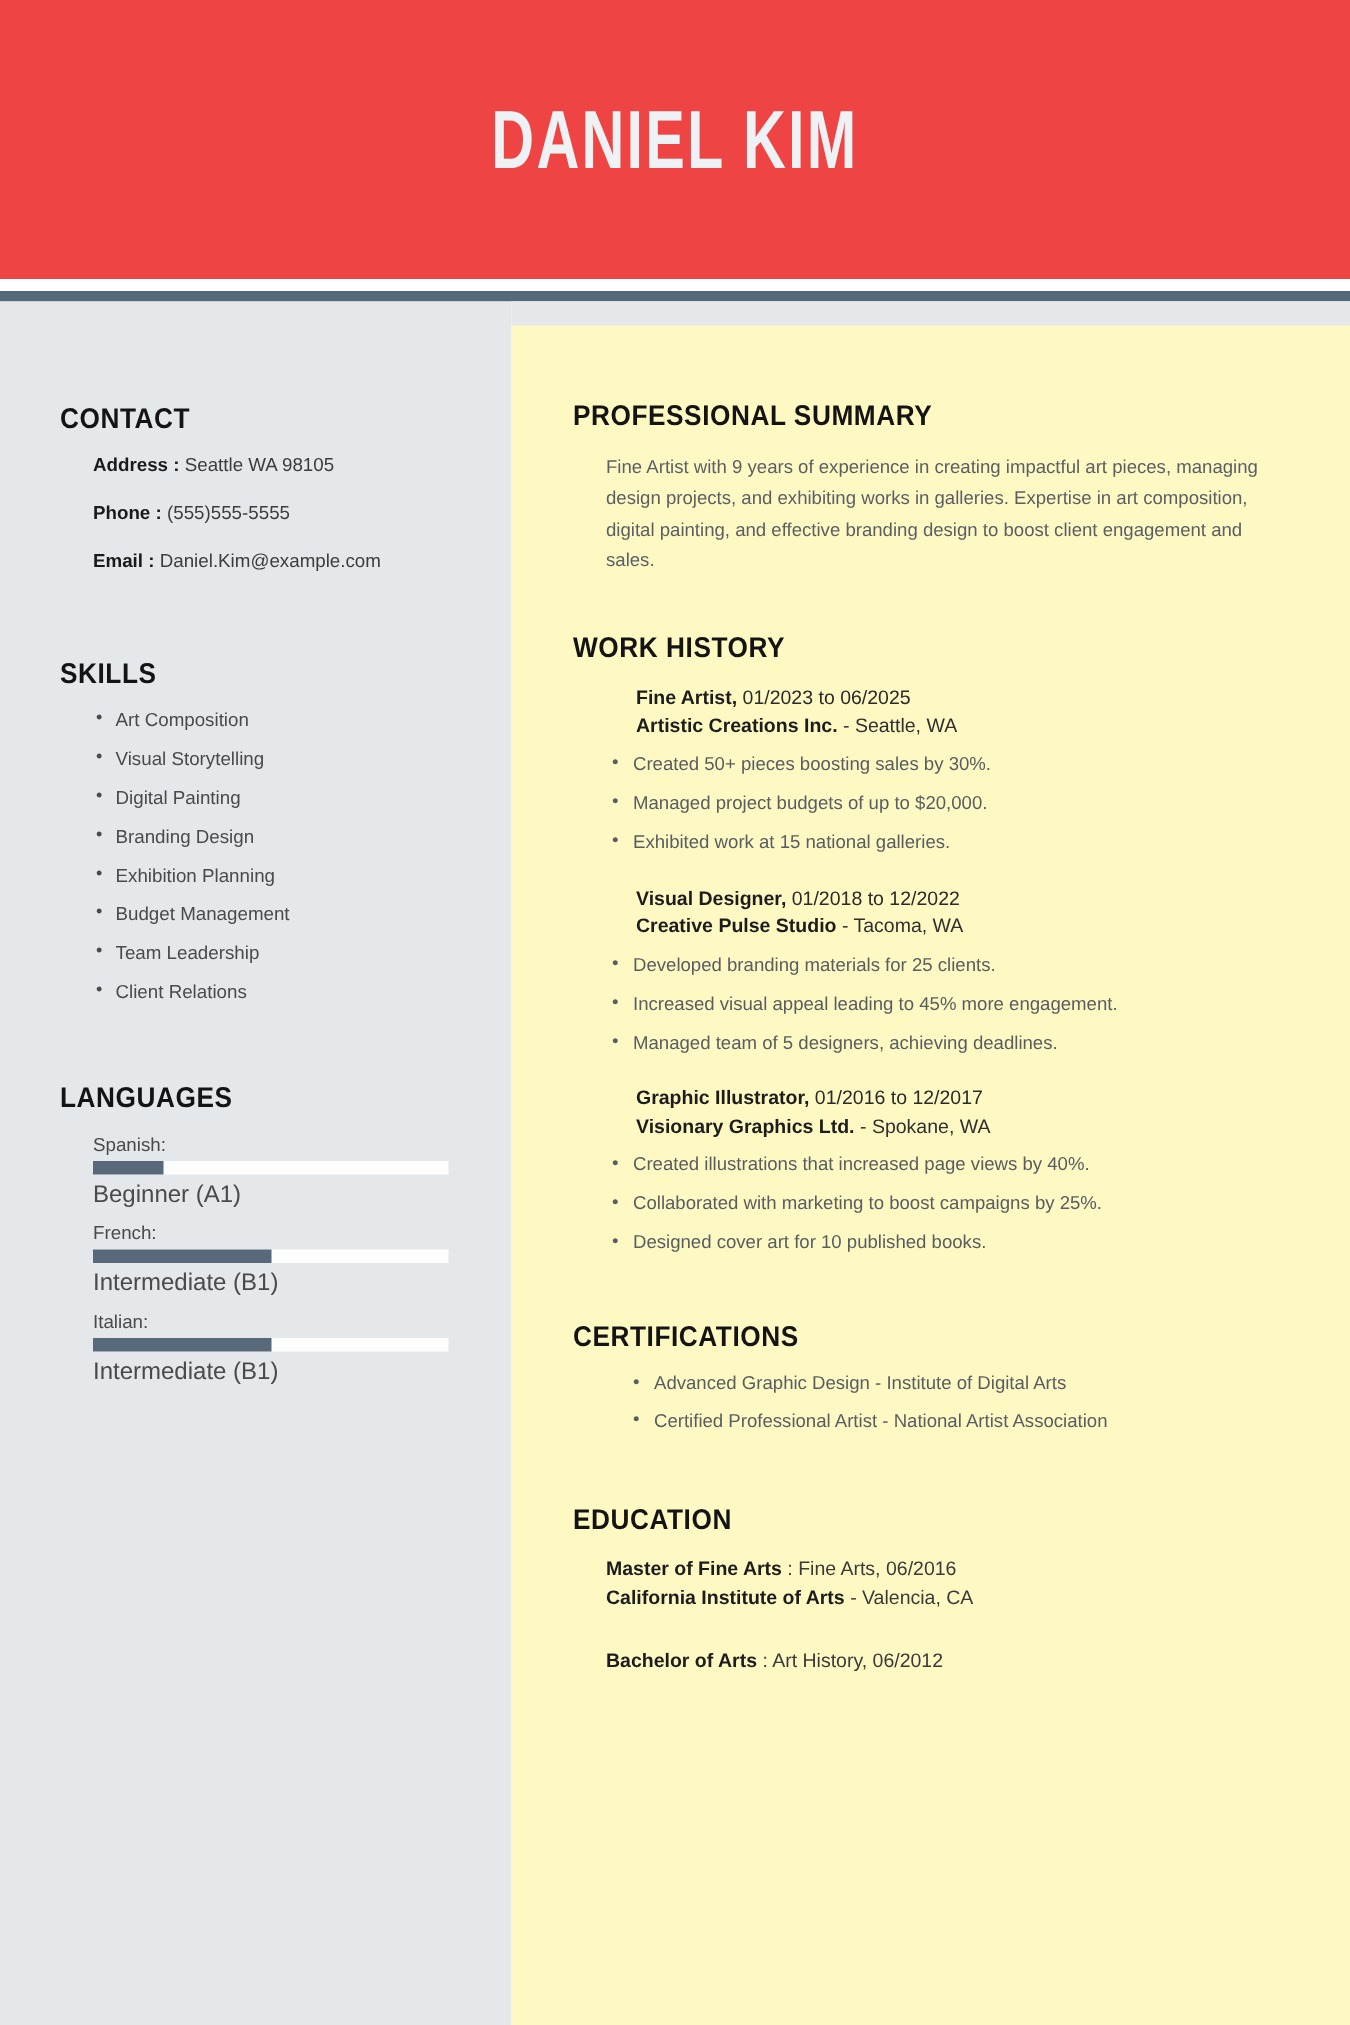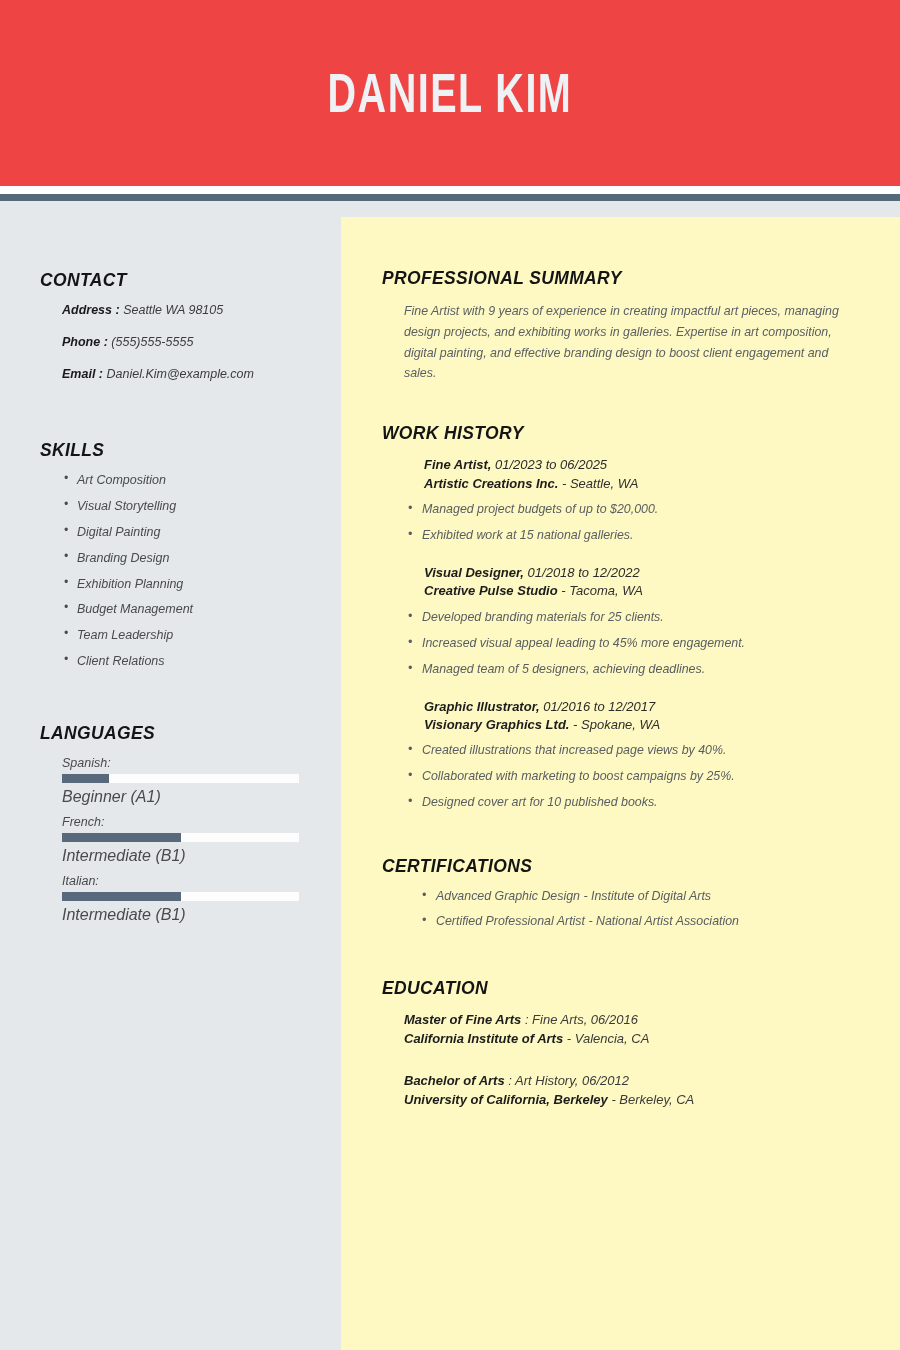--- a/index.html
+++ b/index.html
@@ -23,21 +23,21 @@
     letter-spacing: 2px;
     transform: scaleX(0.72);
     transform-origin: center;
     white-space: nowrap;
     font-family: "Liberation Sans", sans-serif;
   }
   .header-gap { height: 8px; background: #ffffff; }
   .header-rule { height: 7px; background: #54697a; }
 
   
-  .body-wrap { display: flex; height: 1149px; align-items: stretch; font-style: italic; }
+  .body-wrap { display: flex; height: 1149px; align-items: stretch; }
   .sidebar {
     width: 341px;
     background: #e4e8ea;
     padding: 0 44px 0 40px;
     flex: 0 0 341px;
   }
   .main {
     flex: 1 1 auto;
     background: #fef9c3;
     padding: 0 28px 0 41px;
@@ -239,20 +239,21 @@
         <div class="job">
           <div class="job-line1">
             <span class="title">Fine Artist,</span>
             <span class="dates">01/2023 to 06/2025</span>
           </div>
           <div class="job-line2">
             <span class="company">Artistic Creations Inc.</span>
             <span class="loc">- Seattle, WA</span>
           </div>
           <ul class="duties">
+            <li>Created 50+ pieces boosting sales by 30%.</li>
             <li>Managed project budgets of up to $20,000.</li>
             <li>Exhibited work at 15 national galleries.</li>
           </ul>
         </div>
 
         <div class="job">
           <div class="job-line1">
             <span class="title">Visual Designer,</span>
             <span class="dates">01/2018 to 12/2022</span>
           </div>
@@ -304,22 +305,18 @@
             <span class="school">California Institute of Arts</span>
             <span class="loc">- Valencia, CA</span>
           </div>
         </div>
 
         <div class="edu">
           <div class="edu-line1">
             <span class="degree">Bachelor of Arts</span>
             <span class="field">: Art History, 06/2012</span>
           </div>
-          <div class="edu-line2">
-            <span class="school">University of California, Berkeley</span>
-            <span class="loc">- Berkeley, CA</span>
-          </div>
         </div>
       </section>
 
     </main>
   </div>
 </div>
 
 </body></html>

